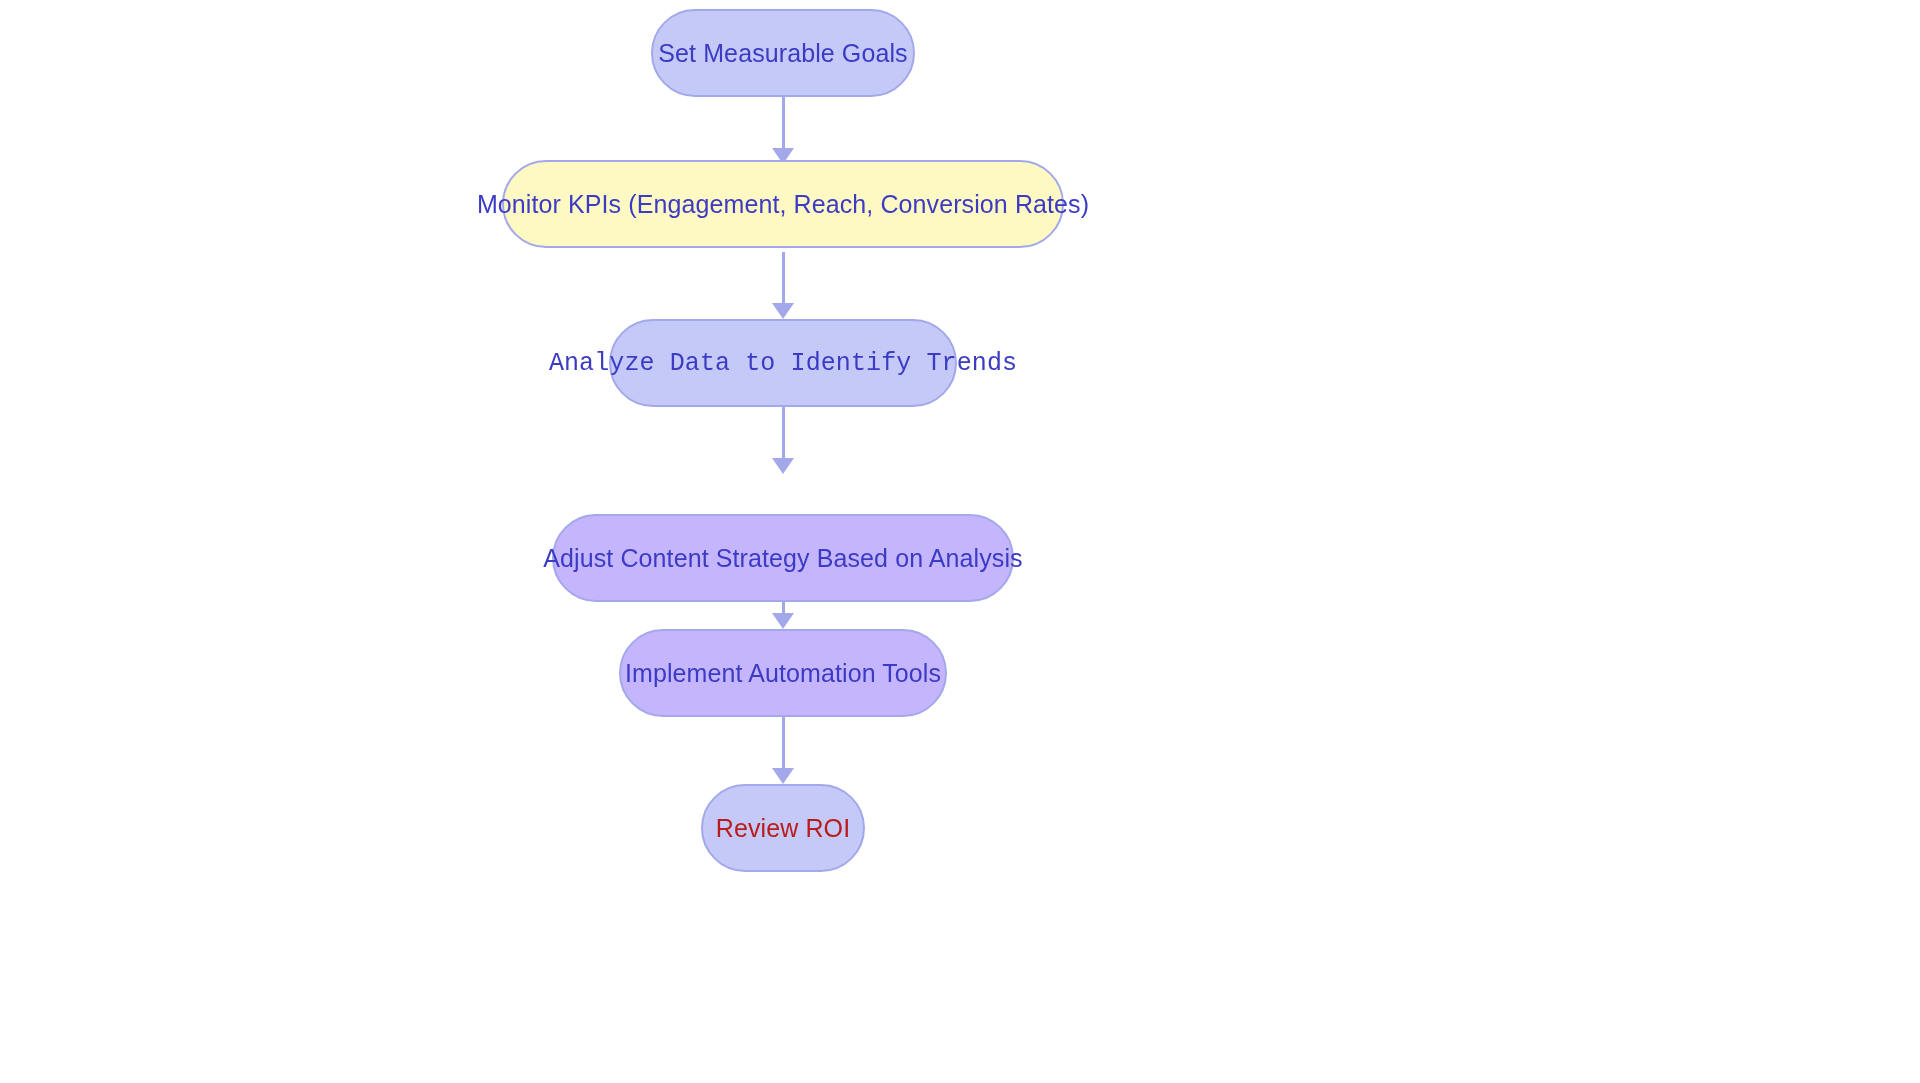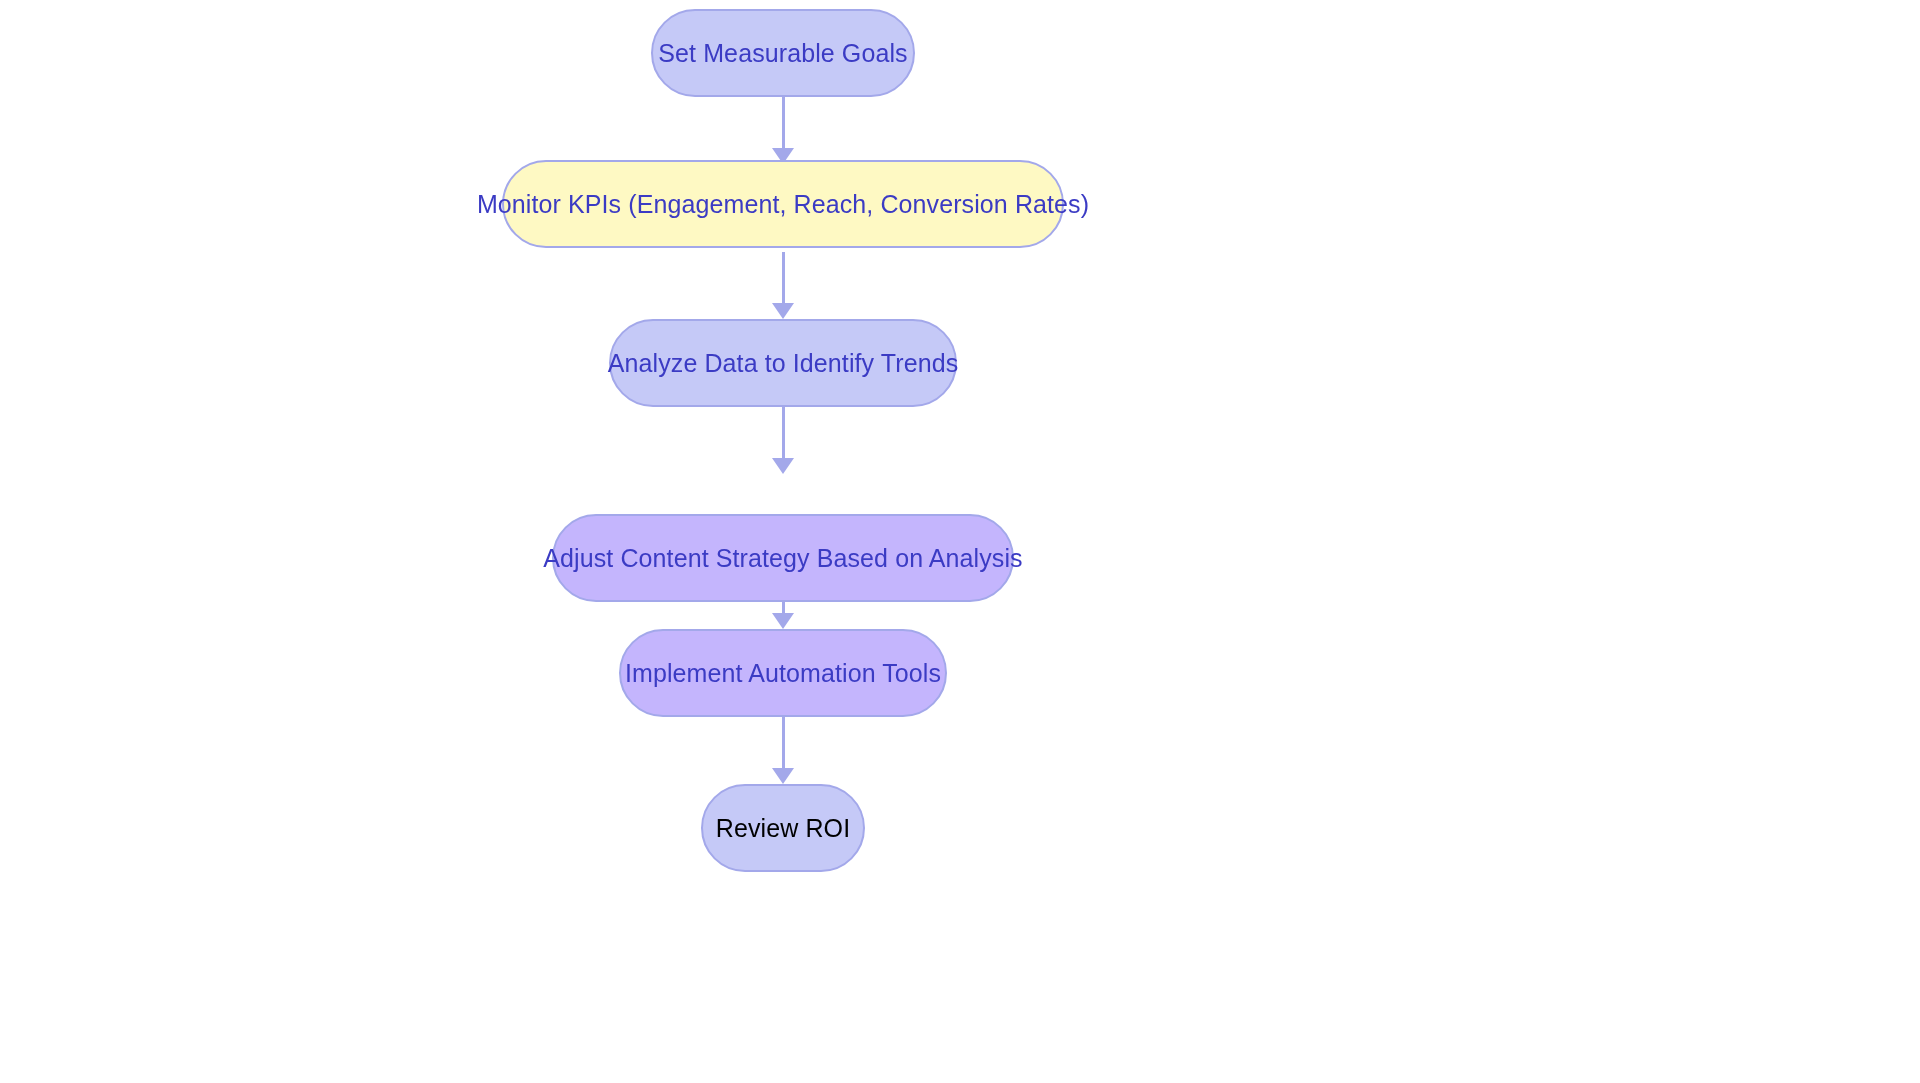--- a/index.html
+++ b/index.html
@@ -86,25 +86,25 @@
     <div class="connector" style="left: 783px; top: 717px; height: 67px;">
       <div class="conn-line" style="background: rgb(163, 168, 234);"></div>
       <div class="conn-head" style="border-top-color: rgb(163, 168, 234);"></div>
     </div>
     <div class="flow-node" style="left: 783px; top: 53px; width: 264px; background: rgb(197, 201, 247); border-color: rgb(163, 168, 234);">
       <span class="node-label" style="color: rgb(59, 59, 196);">Set Measurable Goals</span>
     </div>
     <div class="flow-node" style="left: 783px; top: 204px; width: 562px; background: #fef9c3; border-color: rgb(163, 168, 234);">
       <span class="node-label" style="color: rgb(59, 59, 196);">Monitor KPIs (Engagement, Reach, Conversion Rates)</span>
     </div>
-    <div class="flow-node" style="left: 783px; top: 363px; width: 348px; background: rgb(197, 201, 247); border-color: rgb(163, 168, 234);">
+    <div class="flow-node" style="left: 783px; top: 363px; width: 348px; background: rgb(197, 201, 247); border-color: rgb(163, 168, 234); font-family: Liberation Mono, monospace;">
       <span class="node-label" style="color: rgb(59, 59, 196);">Analyze Data to Identify Trends</span>
     </div>
     <div class="flow-node" style="left: 783px; top: 518px; width: 462px; background: #c4b5fd; border-color: rgb(163, 168, 234); margin-top: 40px;">
       <span class="node-label" style="color: rgb(59, 59, 196);">Adjust Content Strategy Based on Analysis</span>
     </div>
     <div class="flow-node" style="left: 783px; top: 673px; width: 328px; background: #c4b5fd; border-color: rgb(163, 168, 234);">
       <span class="node-label" style="color: rgb(59, 59, 196);">Implement Automation Tools</span>
     </div>
     <div class="flow-node" style="left: 783px; top: 828px; width: 164px; background: rgb(197, 201, 247); border-color: rgb(163, 168, 234);">
-      <span class="node-label" style="color: #000000;">Review ROI</span>
+      <span class="node-label" style="color: #b91c1c;">Review ROI</span>
     </div>
   </div>
 
 </body></html>

